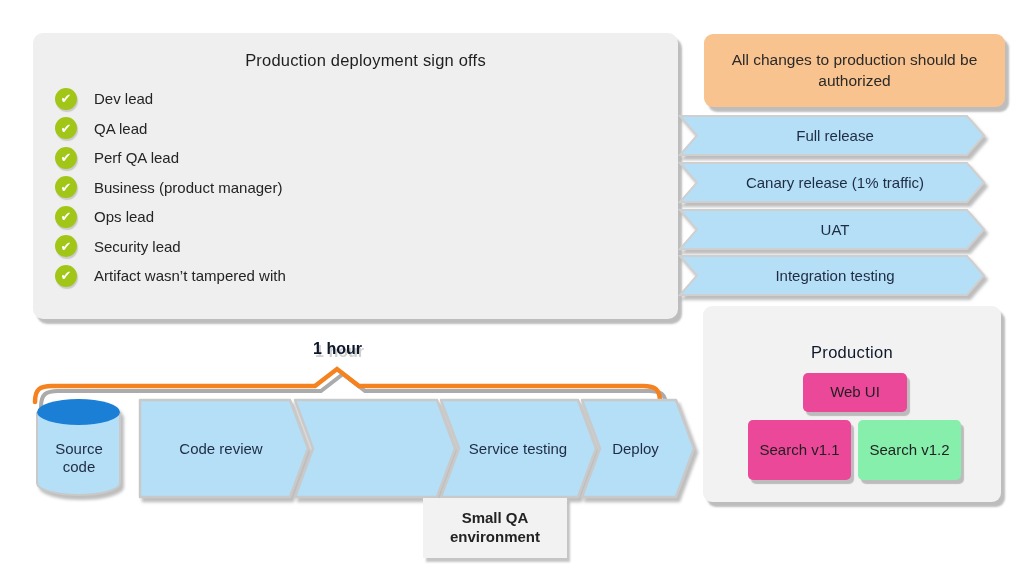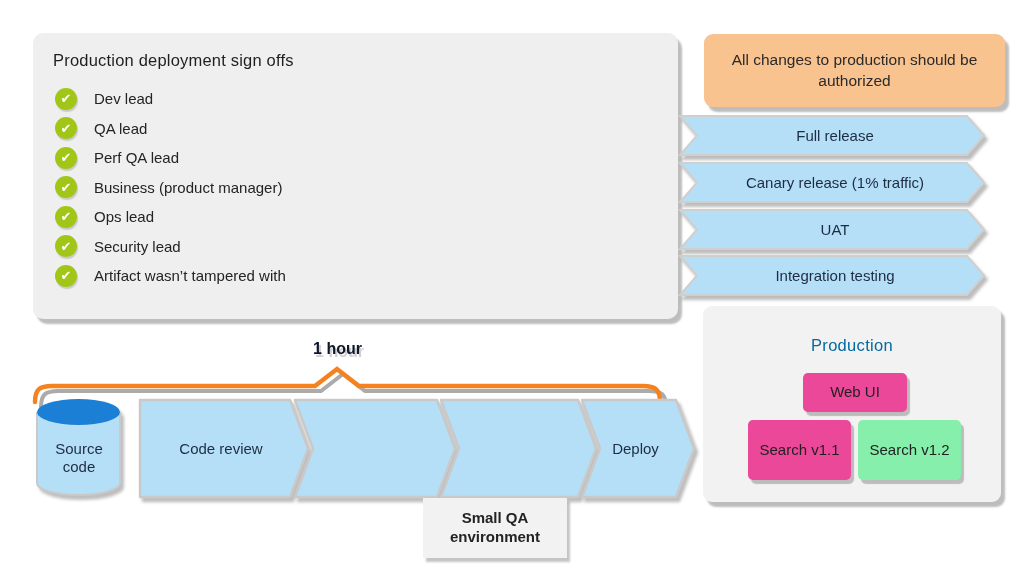--- a/index.html
+++ b/index.html
@@ -5,21 +5,21 @@
   html,body{margin:0;padding:0;background:#ffffff;}
   #canvas{
     position:relative;width:1024px;height:572px;background:#ffffff;overflow:hidden;
     font-family:"Liberation Sans","DejaVu Sans",sans-serif;color:#232323;
   }
   
   .panel{position:absolute;background:#efefef;border-radius:10px;
          box-shadow:4px 5px 2px rgba(90,90,90,0.40);}
   
   .signoff{left:33px;top:33px;width:645px;height:286px;}
-  .signoff h2{margin:0;padding-top:18px;text-align:left;font-size:16.5px;
+  .signoff h2{margin:0;padding-top:18px;text-align:center;font-size:16.5px;
               font-weight:500;color:#1f1f1f;letter-spacing:.2px;padding-left:20px;}
   .signoff ul{list-style:none;margin:0;padding:14px 0 0 22px;}
   .signoff li{display:flex;align-items:center;height:29.5px;}
   .check{flex:0 0 auto;width:22px;height:22px;border-radius:50%;background:#a2c617;
          color:#ffffff;font-size:13px;font-weight:bold;display:flex;
          align-items:center;justify-content:center;margin-right:17px;
          box-shadow:1px 2px 1px rgba(90,90,90,0.25);}
   .signoff .label{font-size:15px;color:#242424;}
   
   .note{position:absolute;left:704px;top:34px;width:301px;height:73px;
@@ -41,22 +41,22 @@
   .duration{position:absolute;left:280px;top:338px;width:115px;height:22px;
           display:flex;align-items:center;justify-content:center;
           font-size:16px;font-weight:bold;color:#0f172a;
           text-shadow:2px 3px 0 rgba(150,150,150,0.45);}
   .qa-box{position:absolute;left:423px;top:498px;width:144px;height:60px;
           background:#f2f2f2;display:flex;align-items:center;justify-content:center;
           text-align:center;font-size:15px;font-weight:700;color:#232323;line-height:1.25;
           box-shadow:3px 4px 2px rgba(90,90,90,0.35);z-index:5;}
   
   .production{left:703px;top:306px;width:298px;height:196px;background:#f2f2f2;border-radius:9px;}
-  .production h2{margin:8px;padding-top:22px;text-align:center;font-size:16.5px;
-          font-weight:500;color:#0369a1;letter-spacing:.3px;}
+  .production h2{margin:15px;padding-top:22px;text-align:center;font-size:16.5px;
+          font-weight:500;color:#0f172a;letter-spacing:.3px;}
   .node{position:absolute;display:flex;align-items:center;justify-content:center;
           text-align:center;font-size:15px;font-weight:500;color:#1f1f1f;border-radius:5px;
           line-height:1.25;box-shadow:3px 4px 1px rgba(90,90,90,0.35);}
   .node.blue{background:#ec4899;}
   .node.yellow{background:#86efac;}
   .webui{left:100px;top:67px;width:104px;height:39px;}
   .s11{left:45px;top:114px;width:103px;height:60px;}
   .s12{left:155px;top:114px;width:103px;height:60px;}
 </style>
 </head>
@@ -144,20 +144,21 @@
       <polygon points="140,400 290,400 308,448.5 290,497 140,497" fill="#b5dff7" stroke="#c9c9c9" stroke-width="2.5" stroke-linejoin="round"></polygon>
       <polygon points="295,400 437,400 455,448.5 437,497 295,497 313,448.5" fill="#b5dff7" stroke="#c9c9c9" stroke-width="2.5" stroke-linejoin="round"></polygon>
       <polygon points="441,400 578,400 596,448.5 578,497 441,497 459,448.5" fill="#b5dff7" stroke="#c9c9c9" stroke-width="2.5" stroke-linejoin="round"></polygon>
       <polygon points="582,400 676,400 694,448.5 676,497 582,497 600,448.5" fill="#b5dff7" stroke="#c9c9c9" stroke-width="2.5" stroke-linejoin="round"></polygon>
     </g>
   </svg>
 
   <div class="duration">1 hour</div>
   <div class="stage-label" style="left:145px;top:400px;width:152px;height:97px;">Code review</div>
   <div class="stage-label" style="left:40px;top:428px;width:78px;height:60px;">Source code</div>
+  <div class="stage-label" style="left:450px;top:400px;width:136px;height:97px;">Service testing</div>
   <div class="stage-label" style="left:588px;top:400px;width:95px;height:97px;">Deploy</div>
   <div class="qa-box">Small QA environment</div>
 
   <section class="panel production">
     <h2>Production</h2>
     <div class="node blue webui">Web UI</div>
     <div class="node blue s11">Search v1.1</div>
     <div class="node yellow s12">Search v1.2</div>
   </section>
 

